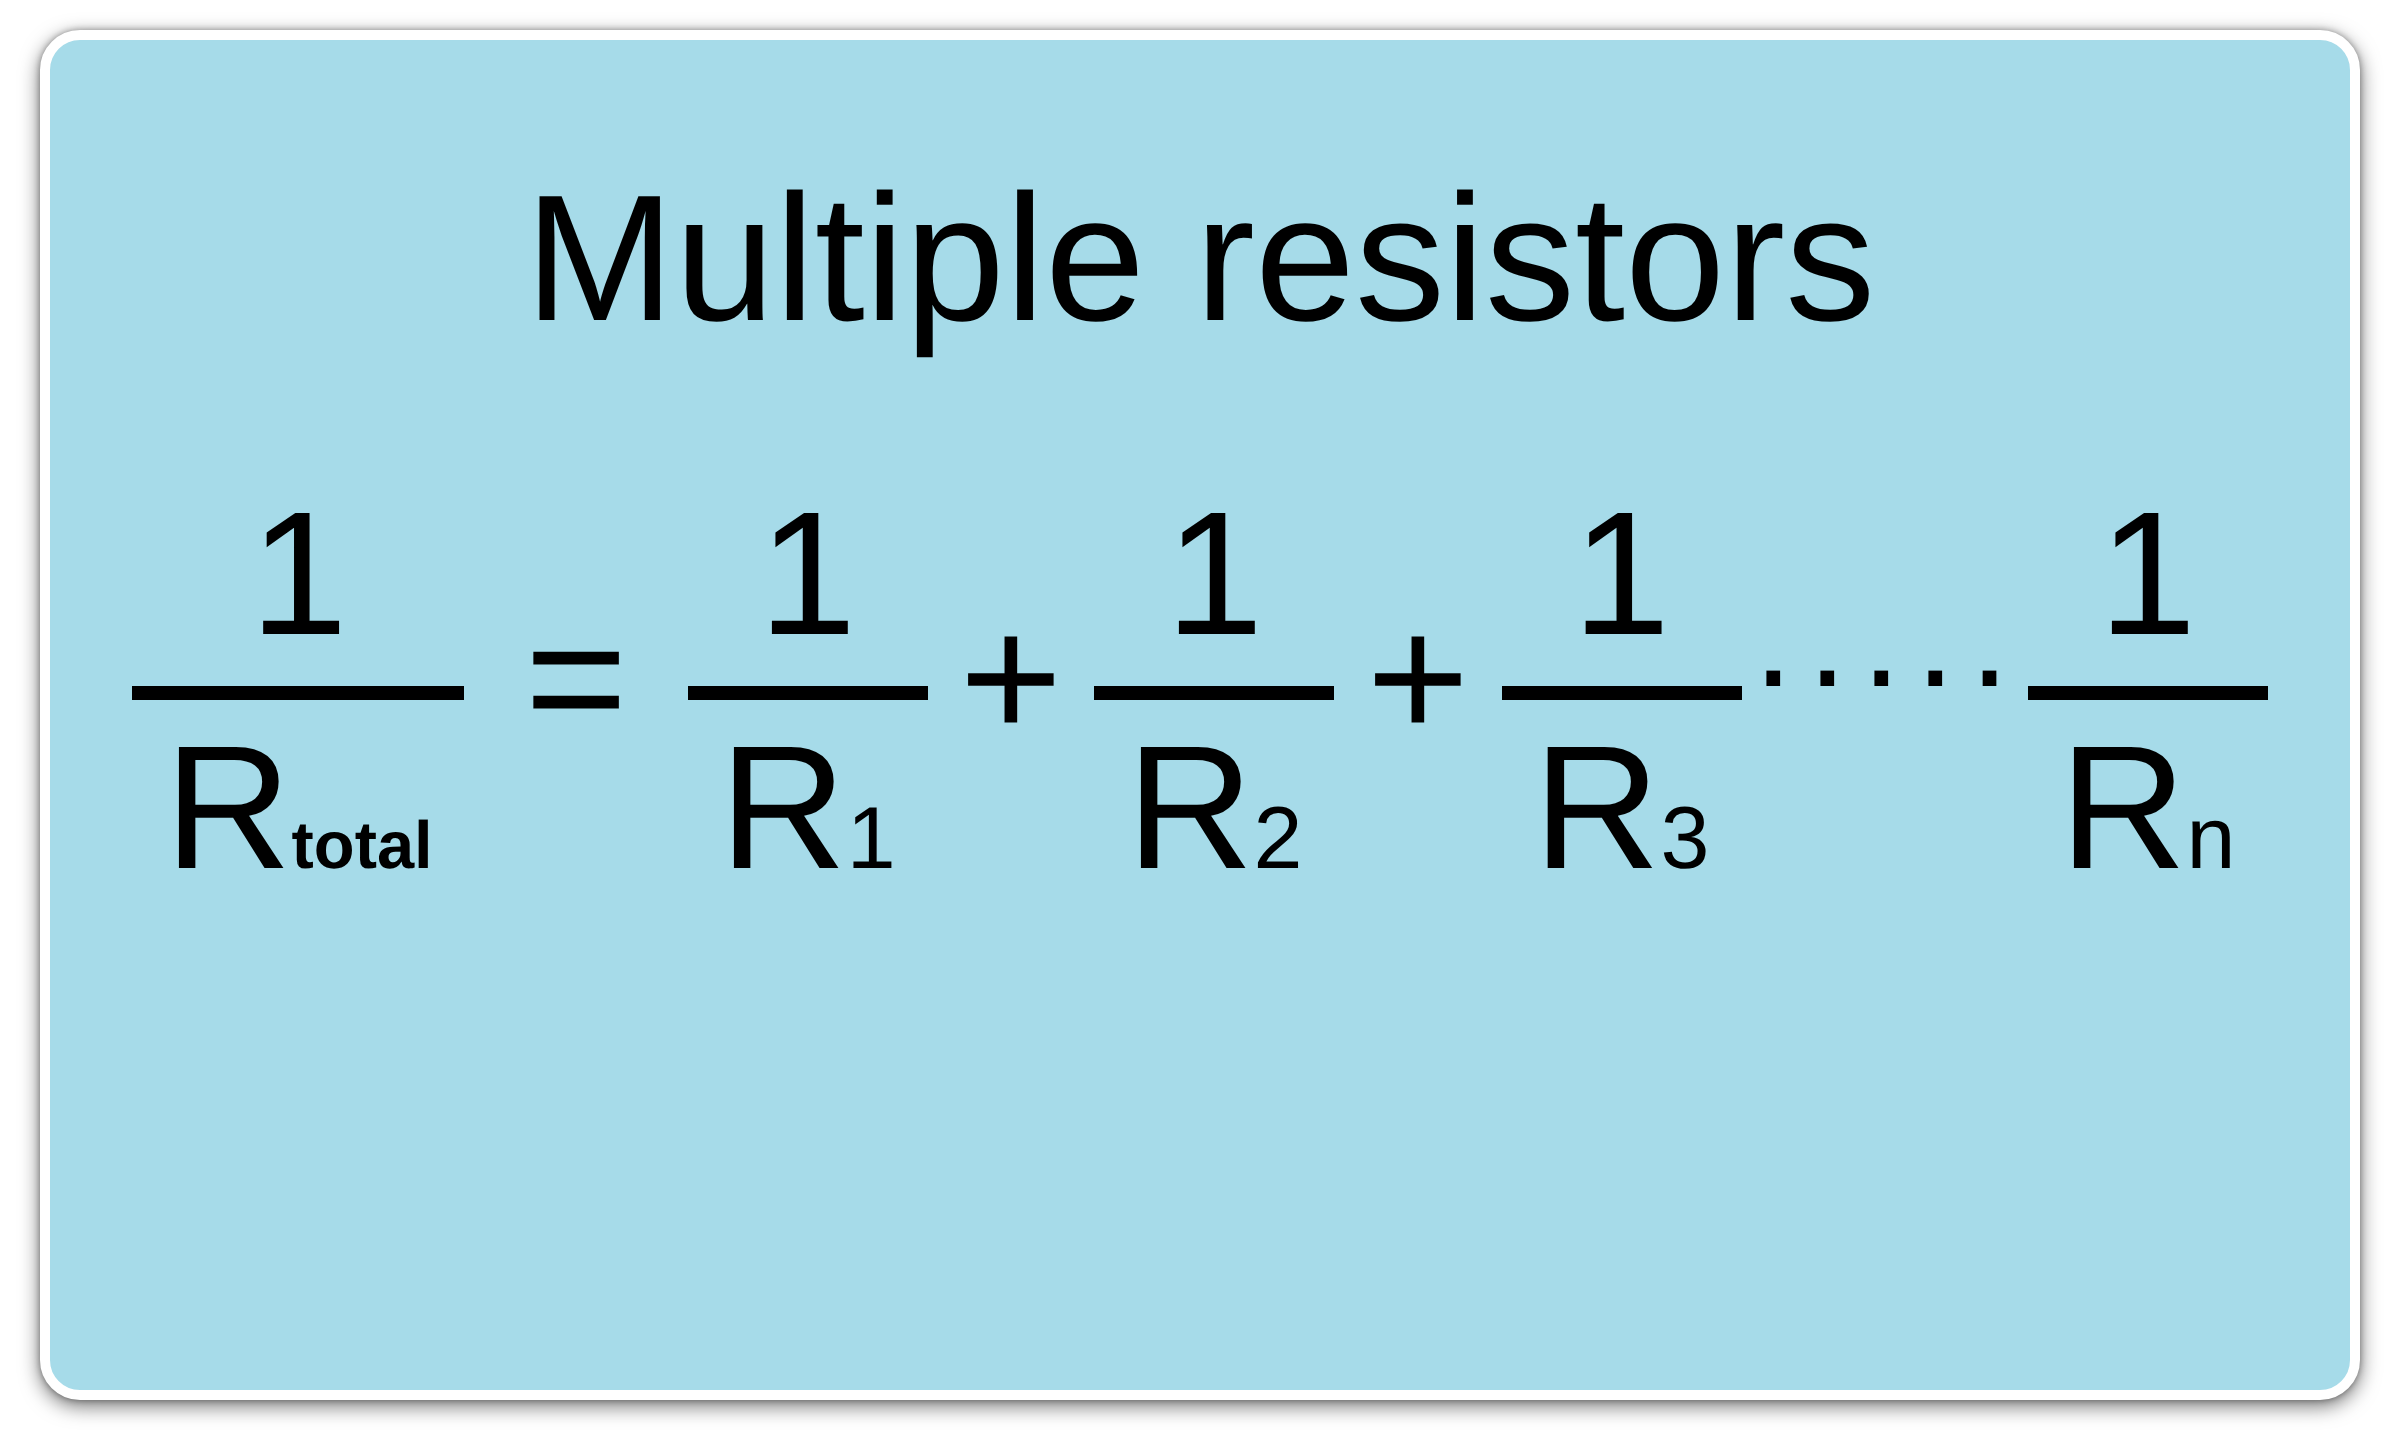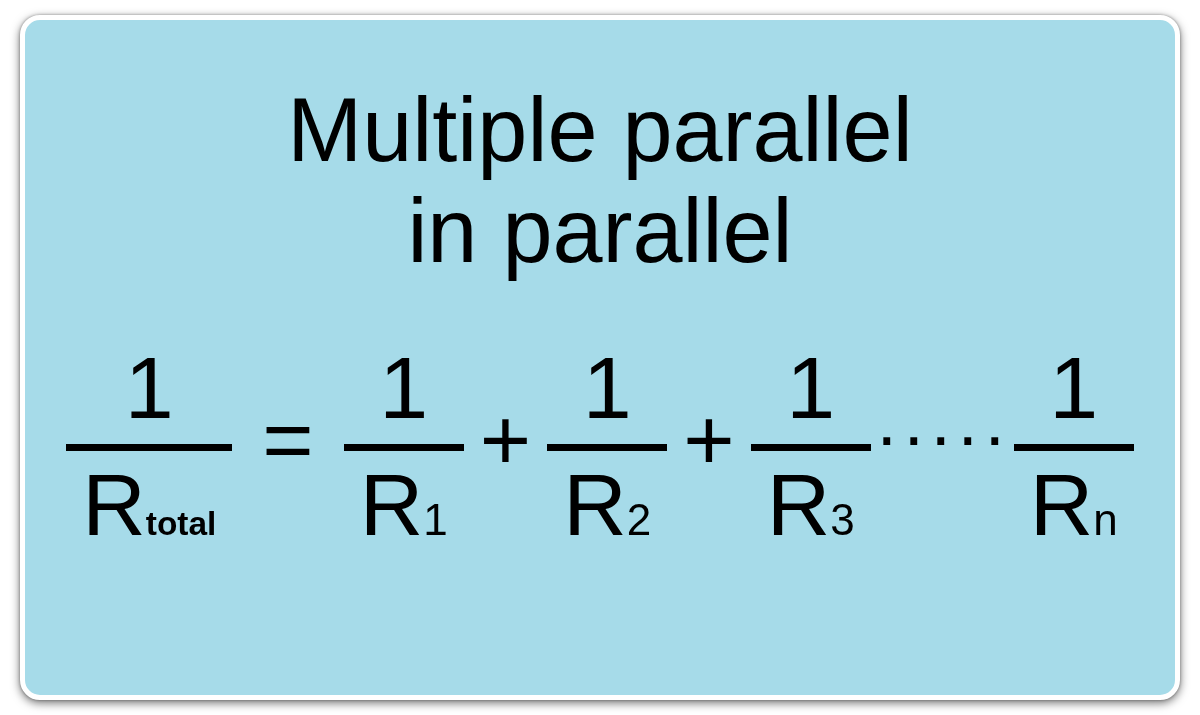--- a/index.html
+++ b/index.html
@@ -83,22 +83,21 @@
     margin: 0 2px 0 6px;
     transform: translateY(-26px);
   }
 </style>
 </head>
 <body>
 
 <div class="card" style="background: rgb(166, 219, 233);">
 
   <div class="title">
-    <div>Multiple parallel</div>
-    <div>in parallel</div>
+    <div>Multiple resistors</div>
   </div>
 
   <div class="equation">
 
     <span class="fraction">
       <span class="num">1</span>
       <span class="bar"></span>
       <span class="den">
         <span>R</span>
         <span class="sub-word">total</span>

